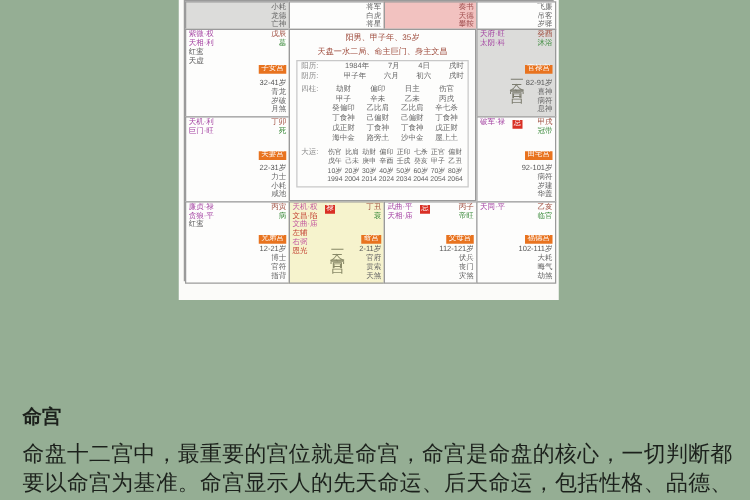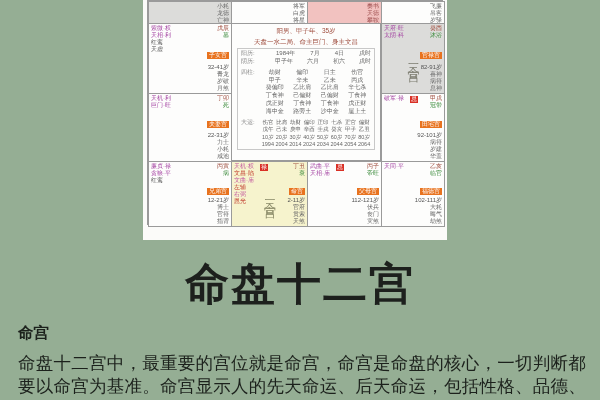--- a/index.html
+++ b/index.html
@@ -337,20 +337,19 @@
                 <span>2044</span>
                 <span>2054</span>
                 <span>2064</span>
               </div>
             </div>
           </div>
         </div>
       </div>
   </div>
 
-  <div class="title">命盘十二宫</div>
 
   <div class="bodytxt">
     <h2>命宫</h2>
     <p>命盘十二宫中，最重要的宫位就是命宫，命宫是命盘的核心，一切判断都要以命宫为基准。命宫显示人的先天命运、后天命运，包括性格、品德、容貌、才能、机遇、思想、精神、爱好、适任的职业、适居的环境……一生工作</p>
   </div>
 
 </div>
 
 </body></html>

